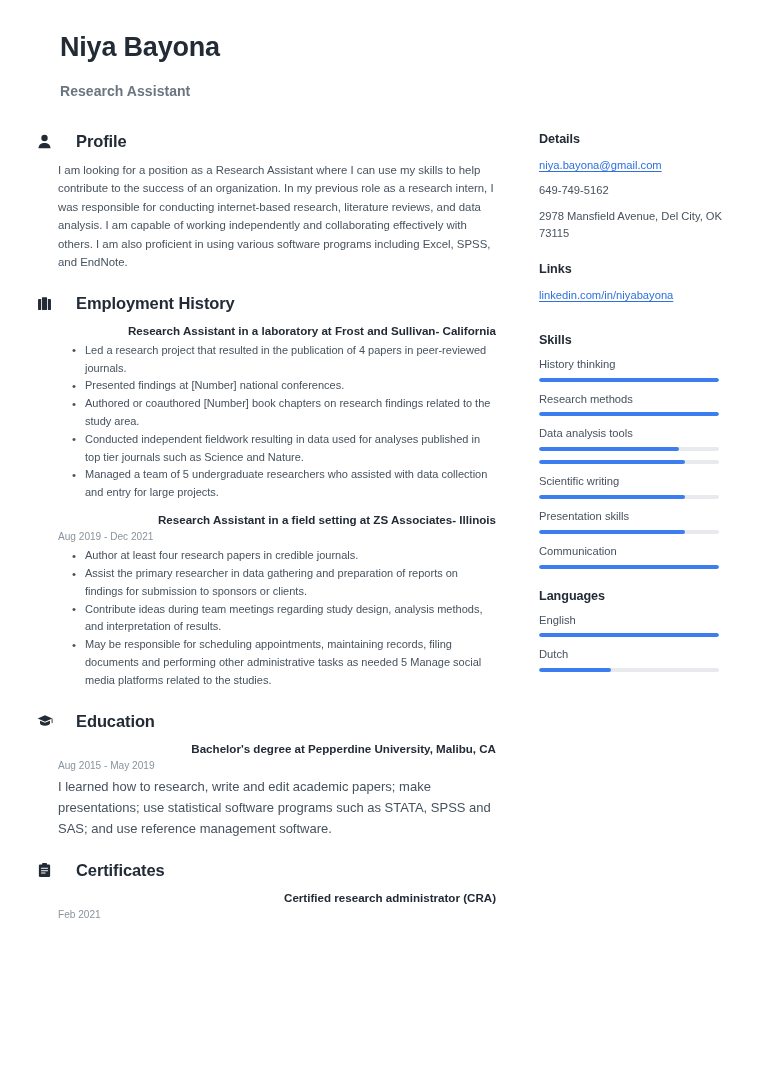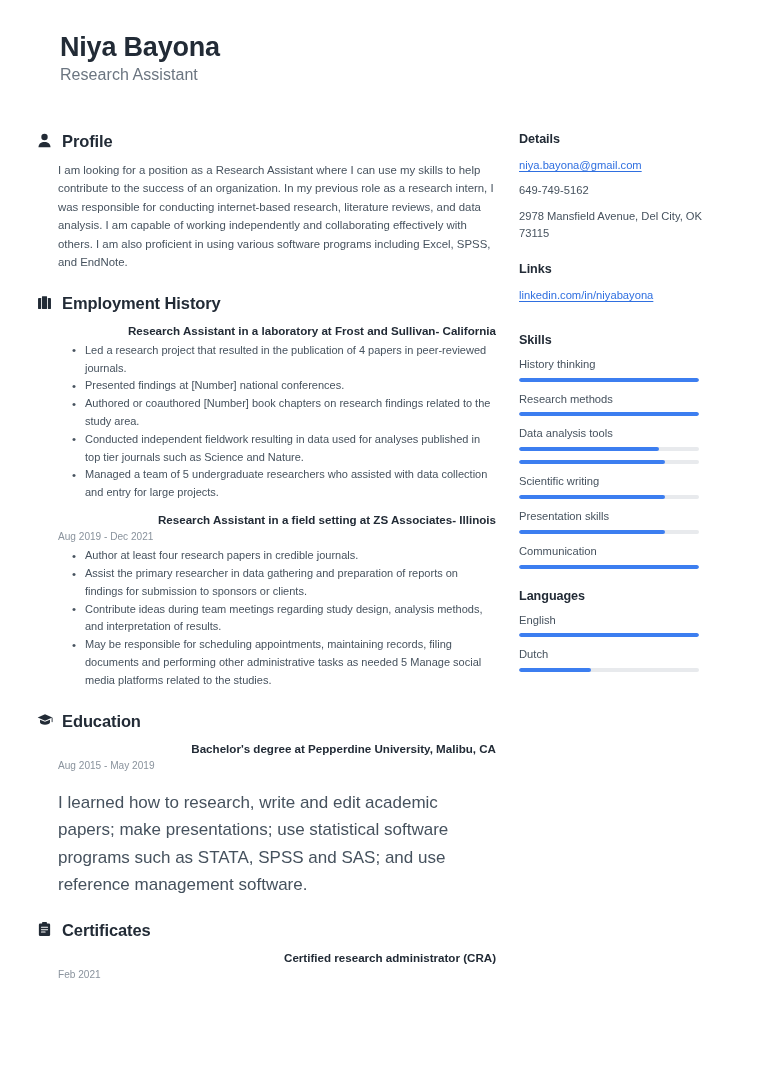--- a/index.html
+++ b/index.html
@@ -31,48 +31,49 @@
     width: 480px;
   }
   .full-name {
     font-size: 27px;
     font-weight: bold;
     letter-spacing: -0.2px;
     color: #222b36;
     line-height: 1.12;
   }
   .job-title {
-    margin-top: 4px;
-    font-size: 16px;
+    margin-top: 21px;
+    font-size: 14px;
     color: #6b7580;
     letter-spacing: 0.05px;
+    font-weight: bold;
   }
 
   
   .left-col {
     position: absolute;
     left: 36px;
     top: 132px;
     width: 460px;
   }
   .right-col {
     position: absolute;
-    left: 519px;
+    left: 539px;
     top: 132px;
     width: 200px;
   }
 
   
   .section { margin-bottom: 0; }
   .section + .section { margin-top: 22px; }
 
   .section-head {
     display: flex;
-    align-items: flex-start;
-    gap: 9px;
+    align-items: center;
+    gap: 23px;
     margin-bottom: 10px;
   }
   .section-icon {
     width: 17px;
     height: 17px;
     flex: 0 0 17px;
     display: flex;
     align-items: center;
     justify-content: center;
     color: #222b36;
@@ -103,24 +104,24 @@
     line-height: 1.38;
     text-align: right;
   }
   .entry-date {
     font-size: 10.1px;
     color: #8a939d;
     margin-top: 1px;
     line-height: 1.5;
   }
   .entry-desc {
-    font-size: 17px;
+    font-size: 13px;
     line-height: 1.62;
     color: #46525e;
-    margin-top: 16px;
+    margin-top: 3px;
   }
 
   ul.bullets {
     margin: 3px 0 0 0;
     padding-left: 27px;
     list-style: none;
   }
   ul.bullets li {
     position: relative;
     font-size: 11px;

